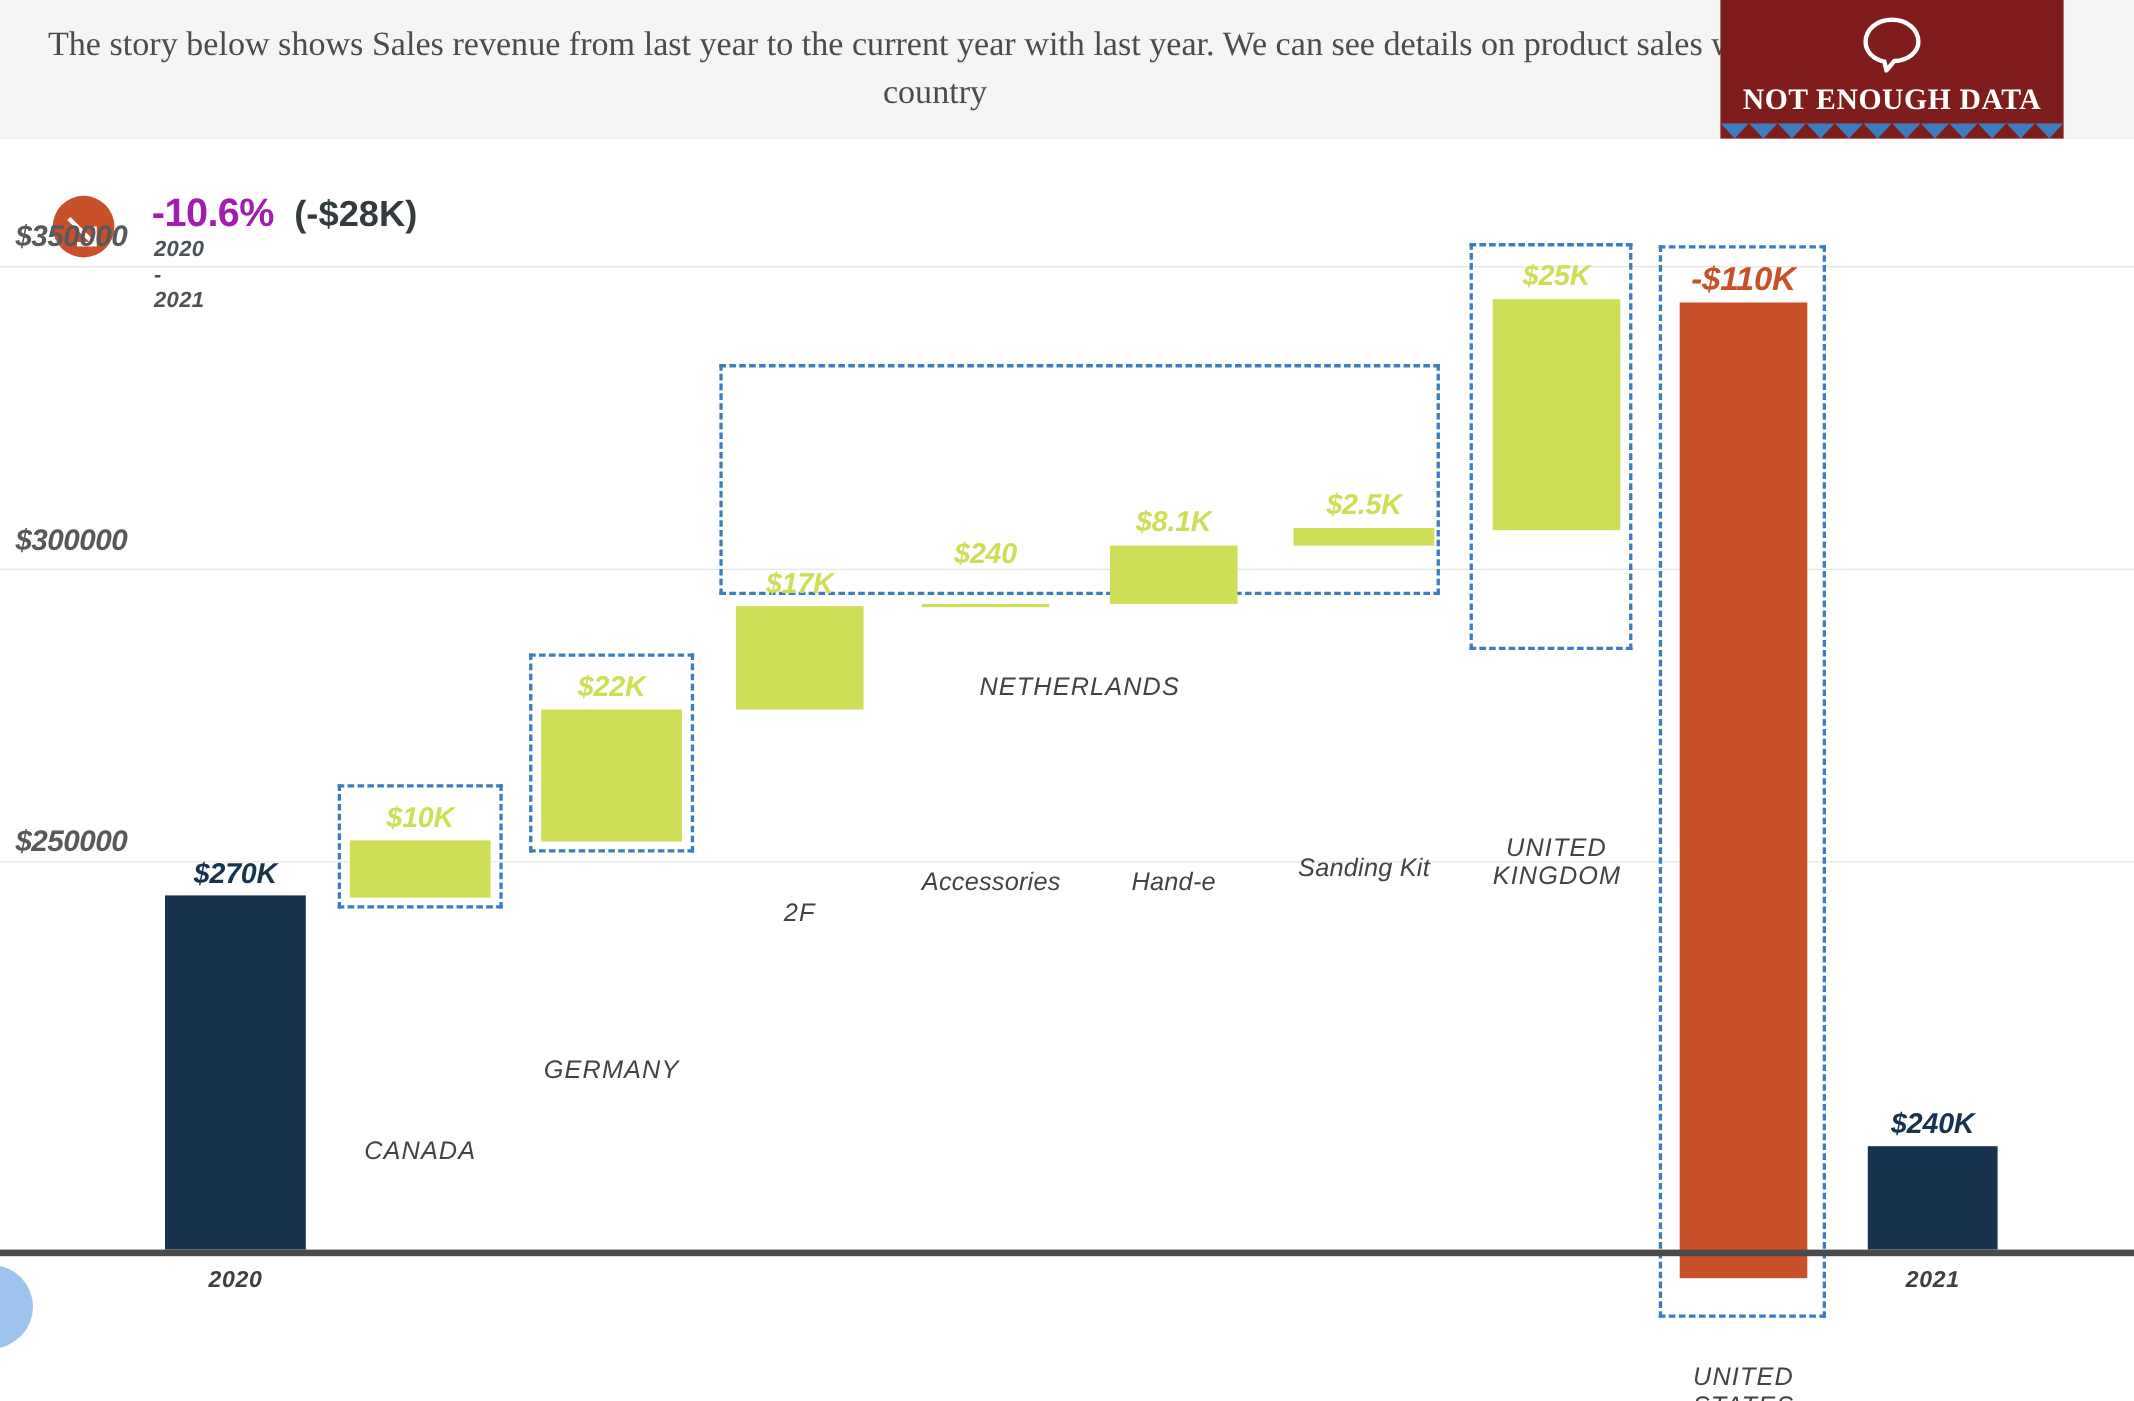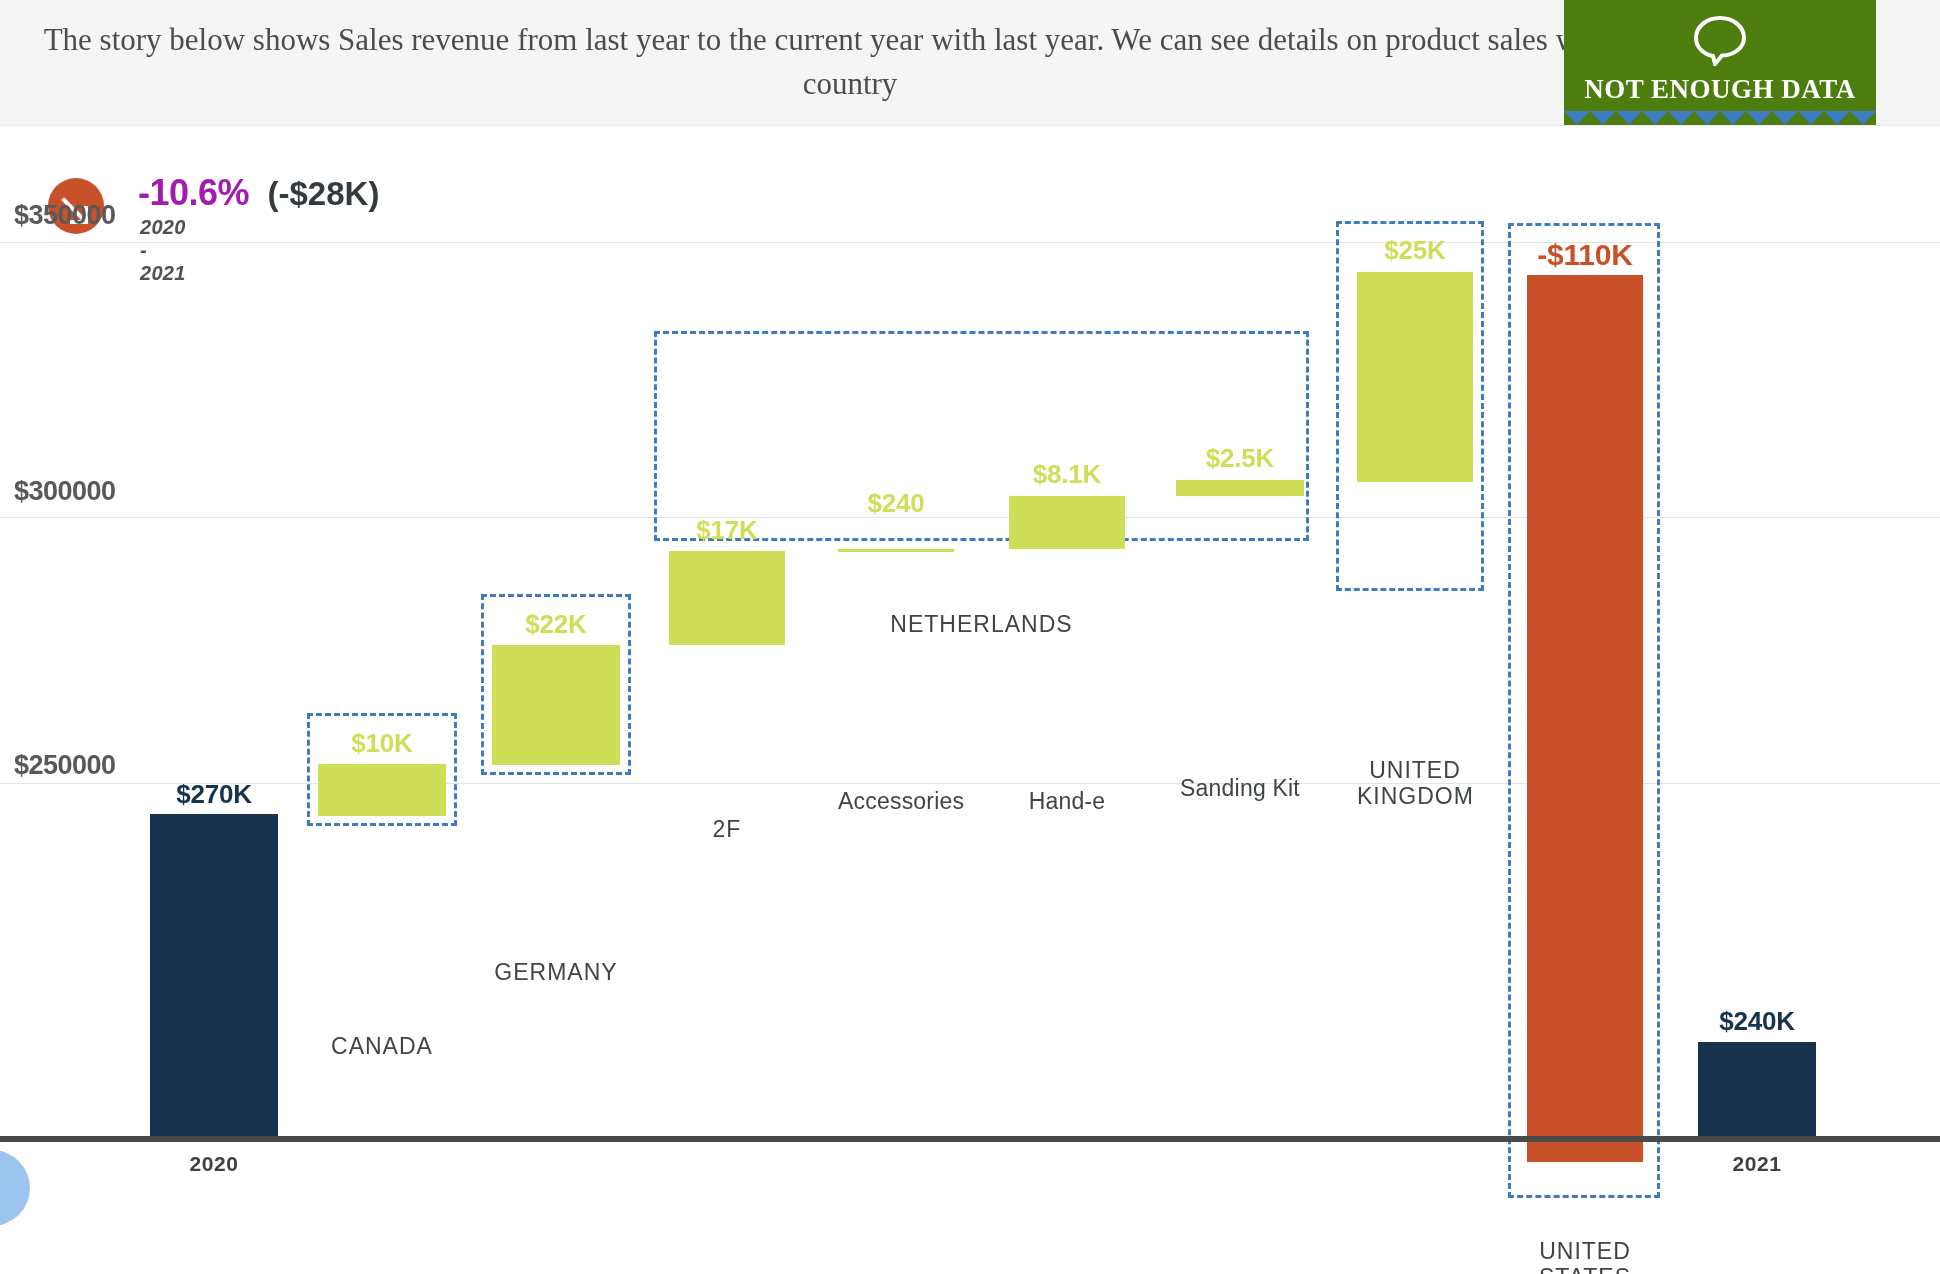--- a/index.html
+++ b/index.html
@@ -25,21 +25,21 @@
     font-size: 31px;
     line-height: 1.42;
     color: #4c4c4c;
     padding: 0 40px;
   }
 
   
   .ribbon {
     position: absolute; left: 1564px; top: 0;
     width: 312px;
-    background: #4d7c0f;
+    background: #7f1d1d;
     padding: 12px 0 0 0;
     text-align: center;
   }
   .ribbon-icon { display: block; margin: 2px auto 4px auto; }
   .ribbon-label {
     display: block;
     color: #ffffff;
     font-family: "Liberation Serif", serif;
     font-weight: bold;
     font-size: 27px;
@@ -62,21 +62,21 @@
   }
   .kpi-abs {
     font-size: 33px; font-weight: bold; color: #333b3f; margin-left: 14px;
   }
   .kpi-range {
     position: absolute; left: 92px; top: 44px;
     font-size: 20px; font-weight: bold; color: #4d5256; letter-spacing: .3px; font-style: italic;
   }
 
   
-  .plot { position: absolute; left: 0; top: 126px; width: 1940px; height: 1148px; }
+  .plot { position: absolute; left: 0; top: 126px; width: 1940px; height: 1148px; font-style: italic; }
   .gridline {
     position: absolute; left: 0; width: 1940px; height: 1px;
     background: #e2e3e4;
   }
   .axis-label {
     position: absolute; left: 14px;
     font-size: 27px; font-weight: bold; color: #58595b;
     letter-spacing: -.5px;
   }
   .baseline {

